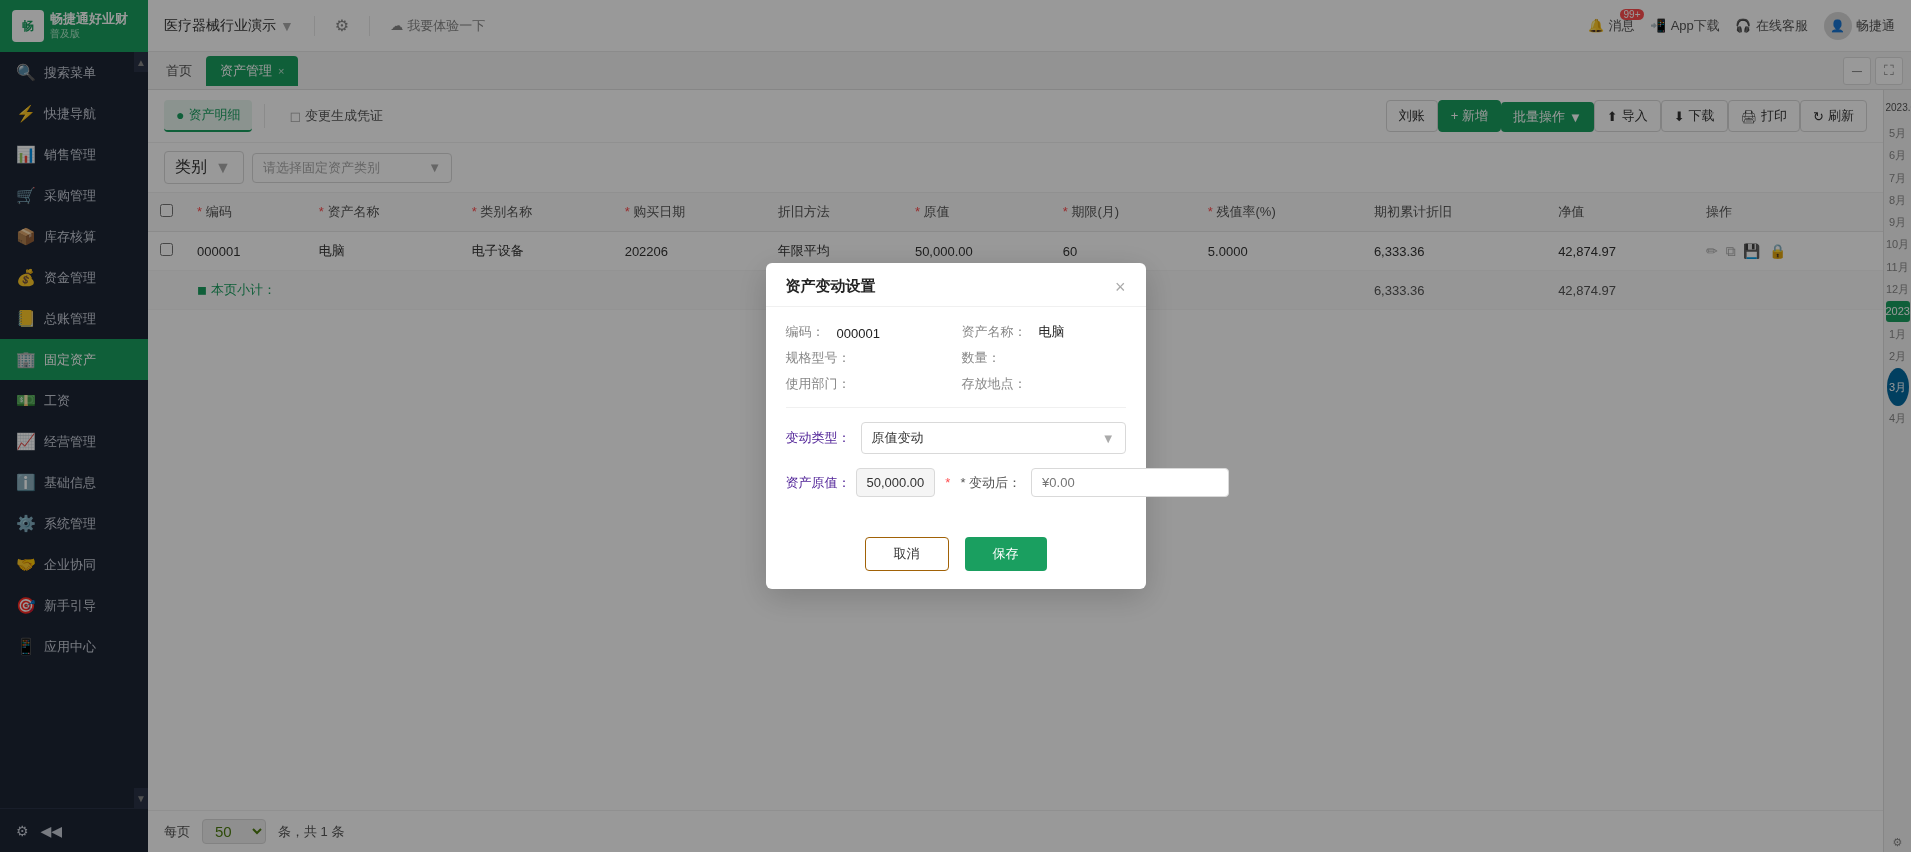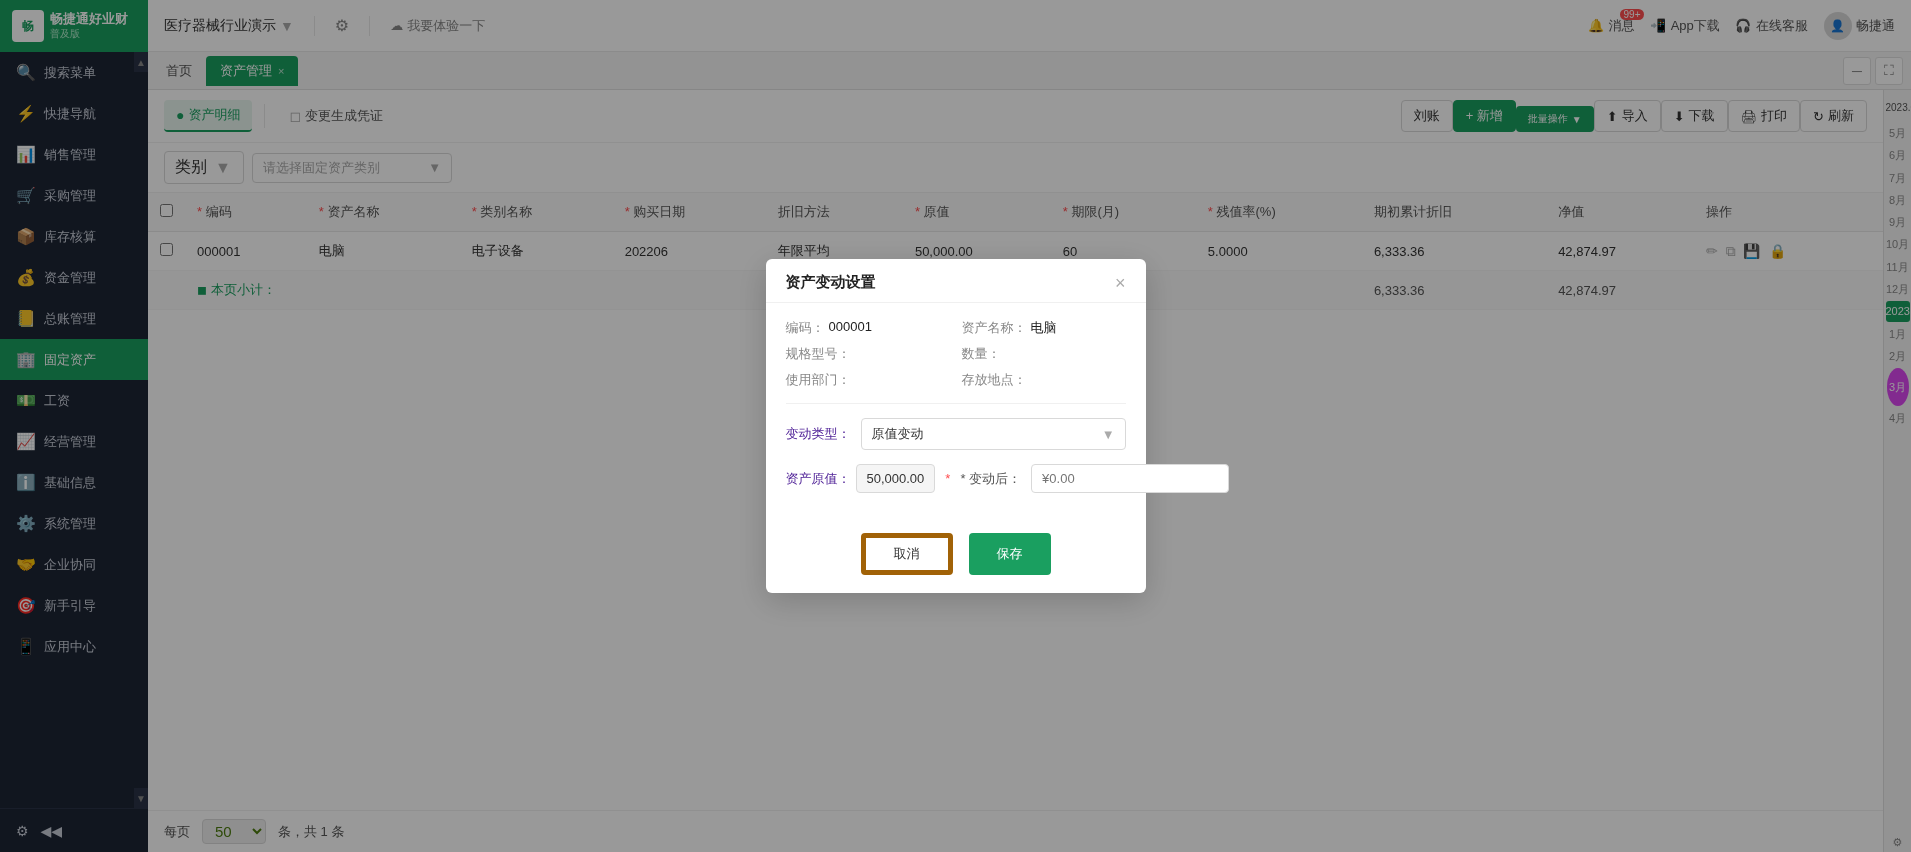--- a/index.html
+++ b/index.html
@@ -259,21 +259,21 @@
     .btn-default { background: #fff; color: #333; border: 1px solid #d9d9d9; }
     .btn-batch {
       background: #1a9f60;
       color: #fff;
       border: none;
       display: flex;
       align-items: center;
       gap: 4px;
       padding: 6px 12px;
       border-radius: 4px;
-      font-size: 10px;
+      font-size: 13px;
       cursor: pointer;
     }
 
     
     .filter-bar {
       display: flex;
       align-items: center;
       padding: 8px 16px;
       border-bottom: 1px solid #f0f0f0;
       gap: 8px;
@@ -353,21 +353,21 @@
     .right-panel-item {
       width: 24px;
       font-size: 11px;
       color: #888;
       text-align: center;
       cursor: pointer;
       padding: 3px 0;
       line-height: 1.3;
     }
     .right-panel-item.year { background: #1a9f60; color: #fff; border-radius: 3px; }
-    .right-panel-item.month-active { background: #d946ef; color: #fff; border-radius: 50%; width: 22px; height: 38px; display: flex; align-items: center; justify-content: center; font-size: 11px; }
+    .right-panel-item.month-active { background: #0369a1; color: #fff; border-radius: 50%; width: 22px; height: 38px; display: flex; align-items: center; justify-content: center; font-size: 11px; }
 
     
     .page-footer {
       display: flex;
       align-items: center;
       padding: 8px 16px;
       border-top: 1px solid #f0f0f0;
       font-size: 13px;
       color: #555;
       gap: 12px;
@@ -411,21 +411,21 @@
     .modal-close { color: #aaa; cursor: pointer; font-size: 18px; line-height: 1; }
     .modal-body { padding: 16px 20px; }
     .modal-info-grid {
       display: grid;
       grid-template-columns: 1fr 1fr;
       gap: 8px 12px;
       margin-bottom: 14px;
       border-bottom: 1px solid #f0f0f0;
       padding-bottom: 14px;
     }
-    .modal-info-item { display: flex; align-items: flex-start; gap: 4px; font-size: 13px; color: #555; }
+    .modal-info-item { display: flex; align-items: flex-end; gap: 12px; font-size: 13px; color: #555; }
     .modal-info-label { color: #888; white-space: nowrap; }
     .modal-info-value { color: #222; }
     .modal-form-row {
       display: flex;
       align-items: center;
       gap: 10px;
       margin-bottom: 14px;
     }
     .modal-form-label { font-size: 13px; color: #4c1d95; white-space: nowrap; min-width: 60px; }
     .modal-form-select {
@@ -460,21 +460,21 @@
     }
     .modal-form-required-star { color: #ff4d4f; font-size: 13px; }
     .modal-footer {
       display: flex;
       justify-content: center;
       gap: 16px;
       padding: 10px 20px 18px;
     }
     .modal-btn-cancel {
       padding: 7px 28px;
-      border: 5px solid #a16207;
+      border: 1px solid #a16207;
       border-radius: 4px;
       background: #fff;
       color: #333;
       font-size: 13px;
       cursor: pointer;
     }
     .modal-btn-save {
       padding: 7px 28px;
       border: none;
       border-radius: 4px;

